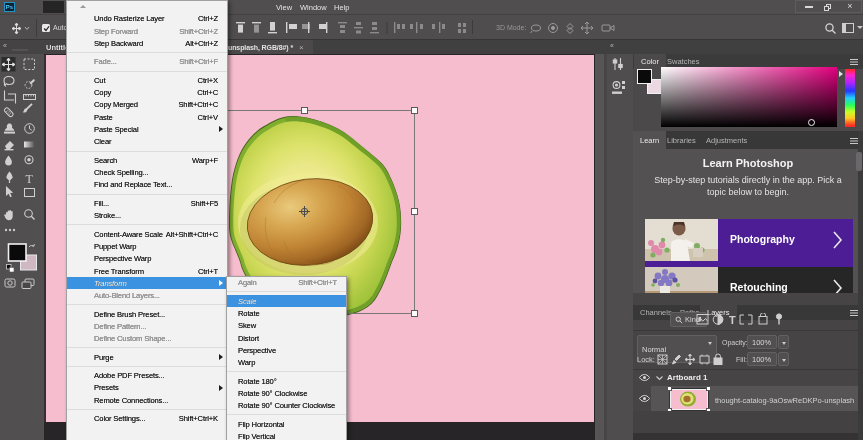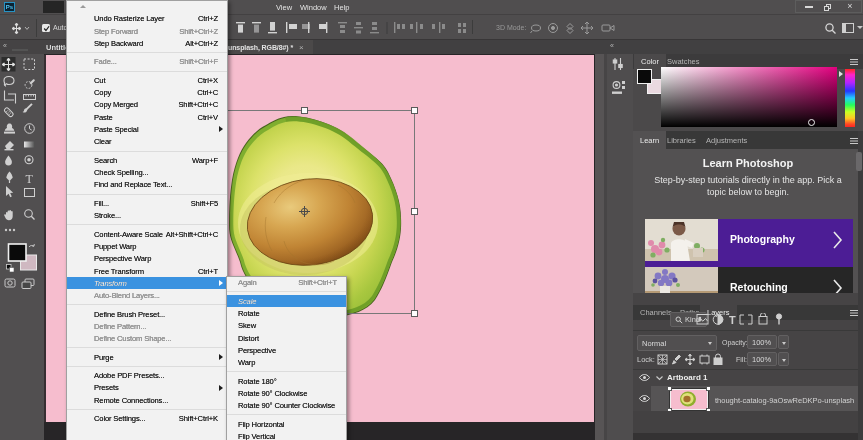--- a/index.html
+++ b/index.html
@@ -453,21 +453,21 @@
           <path d="M22 1.7a4.8 4.8 0 010 9.6z" fill="#cfcfcf"></path>
        <text x="33" y="10.5" font-size="11" font-weight="bold" fill="#cfcfcf" stroke="none" font-family="Liberation Sans">T</text>
        <path d="M48 2h-4v9h4M52 2h4v9h-4"></path>
        <rect x="63" y="3.5" width="8" height="7.5"></rect>
           <path d="M64.5 3.5V2.2a2.5 2.5 0 015 0v1.3"></path>
        <circle cx="83" cy="3.5" r="2.6" fill="#cfcfcf"></circle>
           <path d="M83 5.5v6" stroke-width="1.4"></path>
      </g>
    </svg>
    <div class="abs" style="left:0;top:37px;width:230px;height:1px;background:#393939;"></div>
-   <div class="ddbox" style="left:4px;top:42px;width:80px;height:16px;">Normal<div class="dv" style="top:5.5px;"></div></div>
+   <div class="ddbox" style="left:4px;top:42px;width:80px;height:28px;">Normal<div class="dv" style="top:5.5px;"></div></div>
    <div class="abs" style="left:89px;top:45.5px;font-size:7px;color:#cfcfcf;">Opacity:</div>
    <div class="ddbox" style="left:114px;top:42px;width:30px;height:14px;">100%</div>
    <div class="ddbox" style="left:145px;top:42px;width:11px;height:14px;">
         <div class="dv" style="top:5.5px;right:2.5px;"></div>
       </div>
    <div class="abs" style="left:4px;top:62px;font-size:7.5px;color:#cfcfcf;">Lock:</div>
    <svg class="abs" style="left:24px;top:60px;" width="80" height="13" viewBox="0 0 80 13">
      <g stroke="#cfcfcf" fill="none" stroke-width="1">
        <rect x="1" y="2" width="9" height="9"></rect>
           <path d="M1 2l9 9M10 2l-9 9M5.5 2v9M1 6.5h9" stroke-width=".7"></path>

